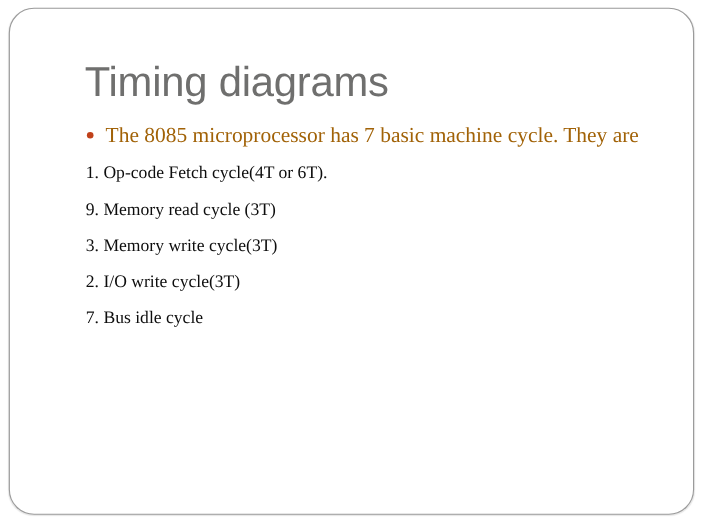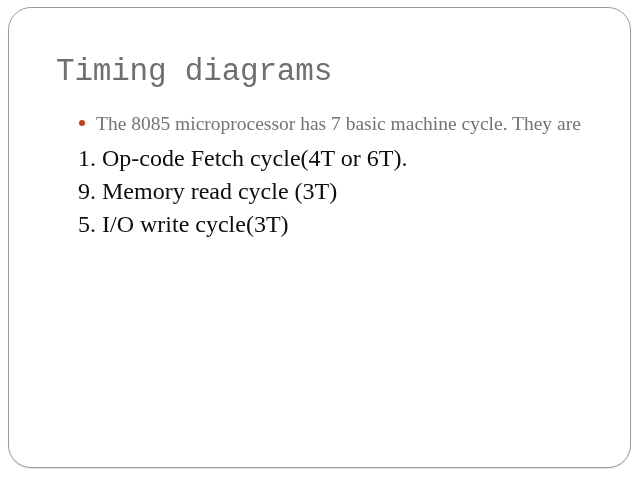--- a/index.html
+++ b/index.html
@@ -24,55 +24,55 @@
     height: 461px;
     box-sizing: border-box;
     background: #ffffff;
     border: 1px solid #9b9b9b;
     border-radius: 23px;
     box-shadow: 0 1px 1px rgba(0,0,0,0.10);
   }
   
   #slide-title {
     position: absolute;
-    left: 47px;
+    left: 68px;
     top: 46px;
-    font-family: Liberation Mono, monospace;
-    font-size: 31px;
+    font-family: Liberation Sans, sans-serif;
+    font-size: 38px;
     font-weight: 400;
     letter-spacing: -0.2px;
     color: #6f6f6e;
     white-space: nowrap;
   }
   
   #slide-body {
     position: absolute;
     left: 60px;
     top: 103px;
     width: 540px;
   }
   .bullet-row {
     position: relative;
     padding-left: 27px;
     font-size: 19.5px;
     line-height: 25px;
-    color: #737373;
+    color: #a16207;
     margin-bottom: 7px;
   }
   .bullet-dot {
     position: absolute;
     left: 10px;
     top: 9px;
     width: 6px;
     height: 6px;
     border-radius: 50%;
     background: #c0411a;
   }
   .num-row {
-    font-size: 24px;
+    font-size: 16px;
     line-height: 22px;
     color: #0d0d0d;
     padding-left: 9px;
     margin-top: 11px;
     white-space: nowrap;
   }
   .num-row:first-of-type {
     margin-top: 14px;
   }
 </style>
@@ -86,17 +86,19 @@
 
     <div id="slide-body">
 
       <div class="bullet-row">
         <span class="bullet-dot"></span>
         <span>The 8085 microprocessor has 7 basic machine cycle. They are</span>
       </div>
 
       <div class="num-row">1. Op-code Fetch cycle(4T or 6T).</div>
       <div class="num-row">9. Memory read cycle (3T)</div>
-      <div class="num-row">5. I/O write cycle(3T)</div>
+      <div class="num-row">3. Memory write cycle(3T)</div>
+      <div class="num-row">2. I/O write cycle(3T)</div>
+      <div class="num-row">7. Bus idle cycle</div>
 
     </div>
   </div>
 </div>
 
 </body></html>

